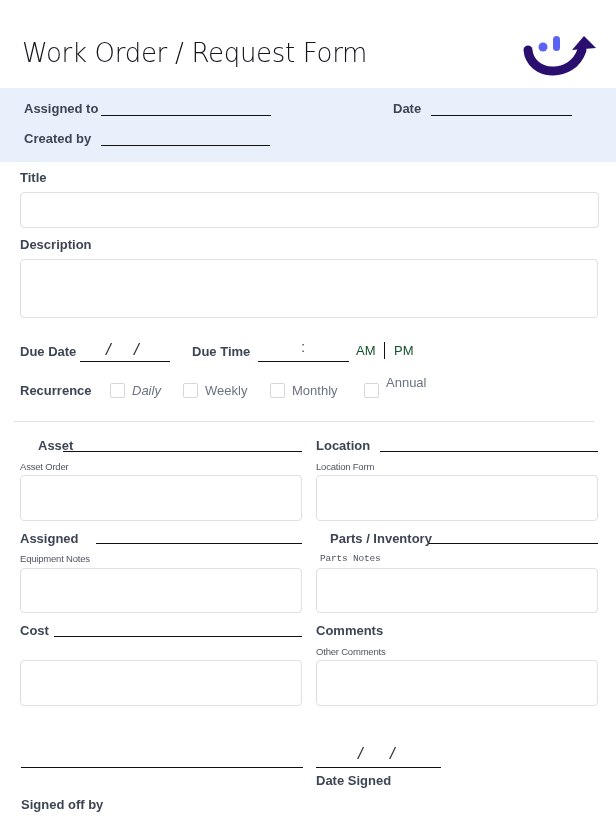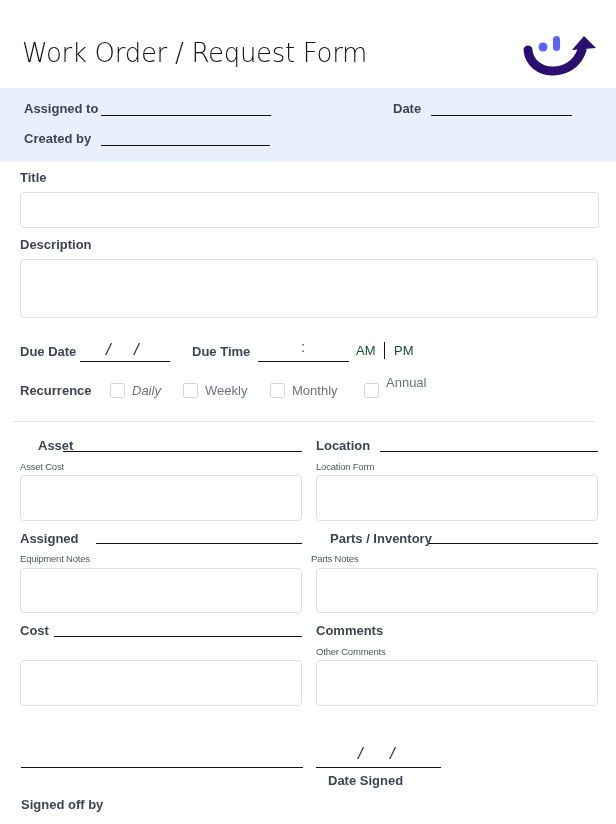--- a/index.html
+++ b/index.html
@@ -75,45 +75,45 @@
 <div class="opt" style="left:205px;top:383px;">Weekly</div>
 <div class="check" style="left:270px;top:383px;"></div>
 <div class="opt" style="left:292px;top:383px;">Monthly</div>
 <div class="check" style="left:364px;top:383px;"></div>
 <div class="opt" style="left:386px;top:375px;text-align:center;">Annual</div>
 
 <div class="divider"></div>
 
 <div class="label" style="left:20px;top:438px;margin-left:18px;">Asset</div>
 <div class="line" style="left:63px;top:451px;width:239px;"></div>
-<div class="sub" style="left:20px;top:461px;">Asset Cost</div>
+<div class="sub" style="left:20px;top:461px;">Asset Order</div>
 <div class="box" style="left:20px;top:475px;width:282px;height:46px;"></div>
 
 <div class="label" style="left:316px;top:438px;">Location</div>
 <div class="line" style="left:380px;top:451px;width:218px;"></div>
 <div class="sub" style="left:316px;top:461px;">Location Form</div>
 <div class="box" style="left:316px;top:475px;width:282px;height:46px;"></div>
 
 <div class="label" style="left:20px;top:531px;">Assigned</div>
 <div class="line" style="left:96px;top:543px;width:206px;"></div>
 <div class="sub" style="left:20px;top:553px;">Equipment Notes</div>
 <div class="box" style="left:20px;top:568px;width:282px;height:45px;"></div>
 
 <div class="label" style="left:316px;top:531px;margin-left:14px;">Parts / Inventory</div>
 <div class="line" style="left:429px;top:543px;width:169px;"></div>
-<div class="sub" style="left:311px;top:553px;">Parts Notes</div>
+<div class="sub" style="left:320px;top:553px;font-family:Liberation Mono, monospace;">Parts Notes</div>
 <div class="box" style="left:316px;top:568px;width:282px;height:45px;"></div>
 
 <div class="label" style="left:20px;top:623px;">Cost</div>
 <div class="line" style="left:54px;top:636px;width:248px;"></div>
 <div class="sub" style="left:20px;top:674px;">Cost Notes</div>
 <div class="box" style="left:20px;top:660px;width:282px;height:46px;"></div>
 
 <div class="label" style="left:316px;top:623px;">Comments</div>
 <div class="sub" style="left:316px;top:646px;">Other Comments</div>
 <div class="box" style="left:316px;top:660px;width:282px;height:46px;"></div>
 
 <div class="line" style="left:21px;top:767px;width:282px;"></div>
 <div class="label" style="left:21px;top:773px;margin-top:24px;">Signed off by</div>
 <div class="slash" style="left:358px;top:744px;">/</div>
 <div class="slash" style="left:390px;top:744px;">/</div>
 <div class="line" style="left:316px;top:767px;width:125px;"></div>
-<div class="label" style="left:328px;top:773px;">Date Signed</div>
+<div class="label" style="left:316px;top:773px;">Date Signed</div>
 
 </body></html>

